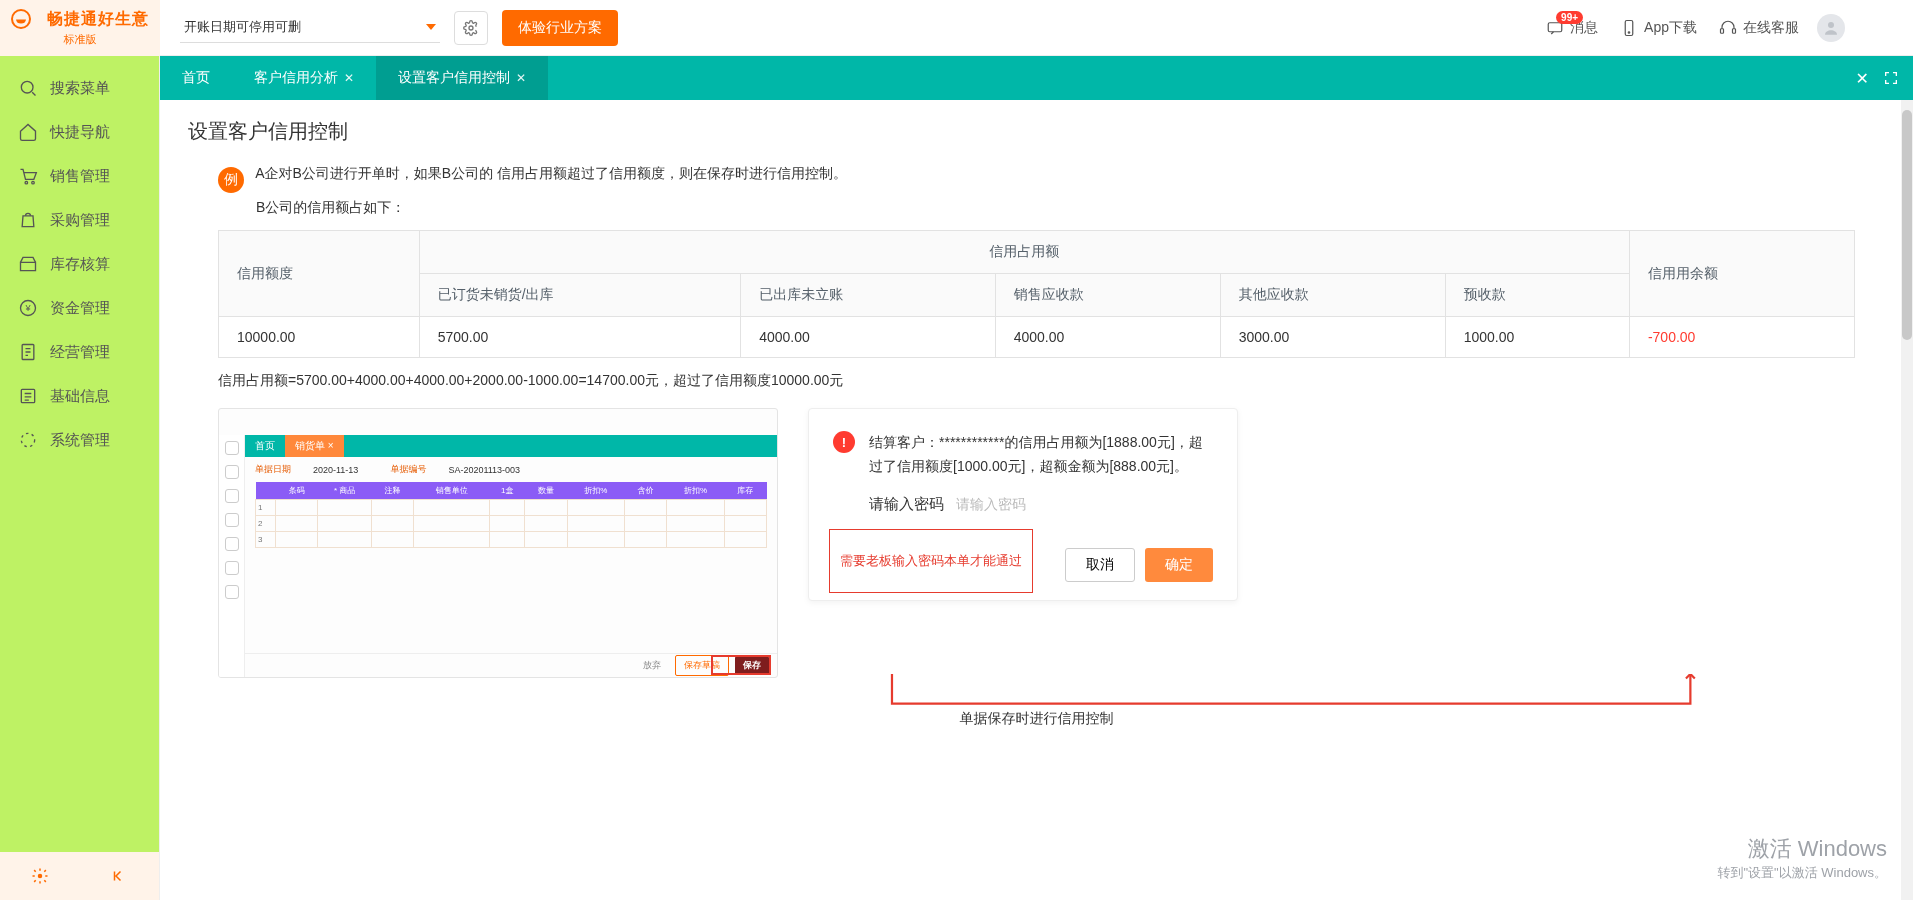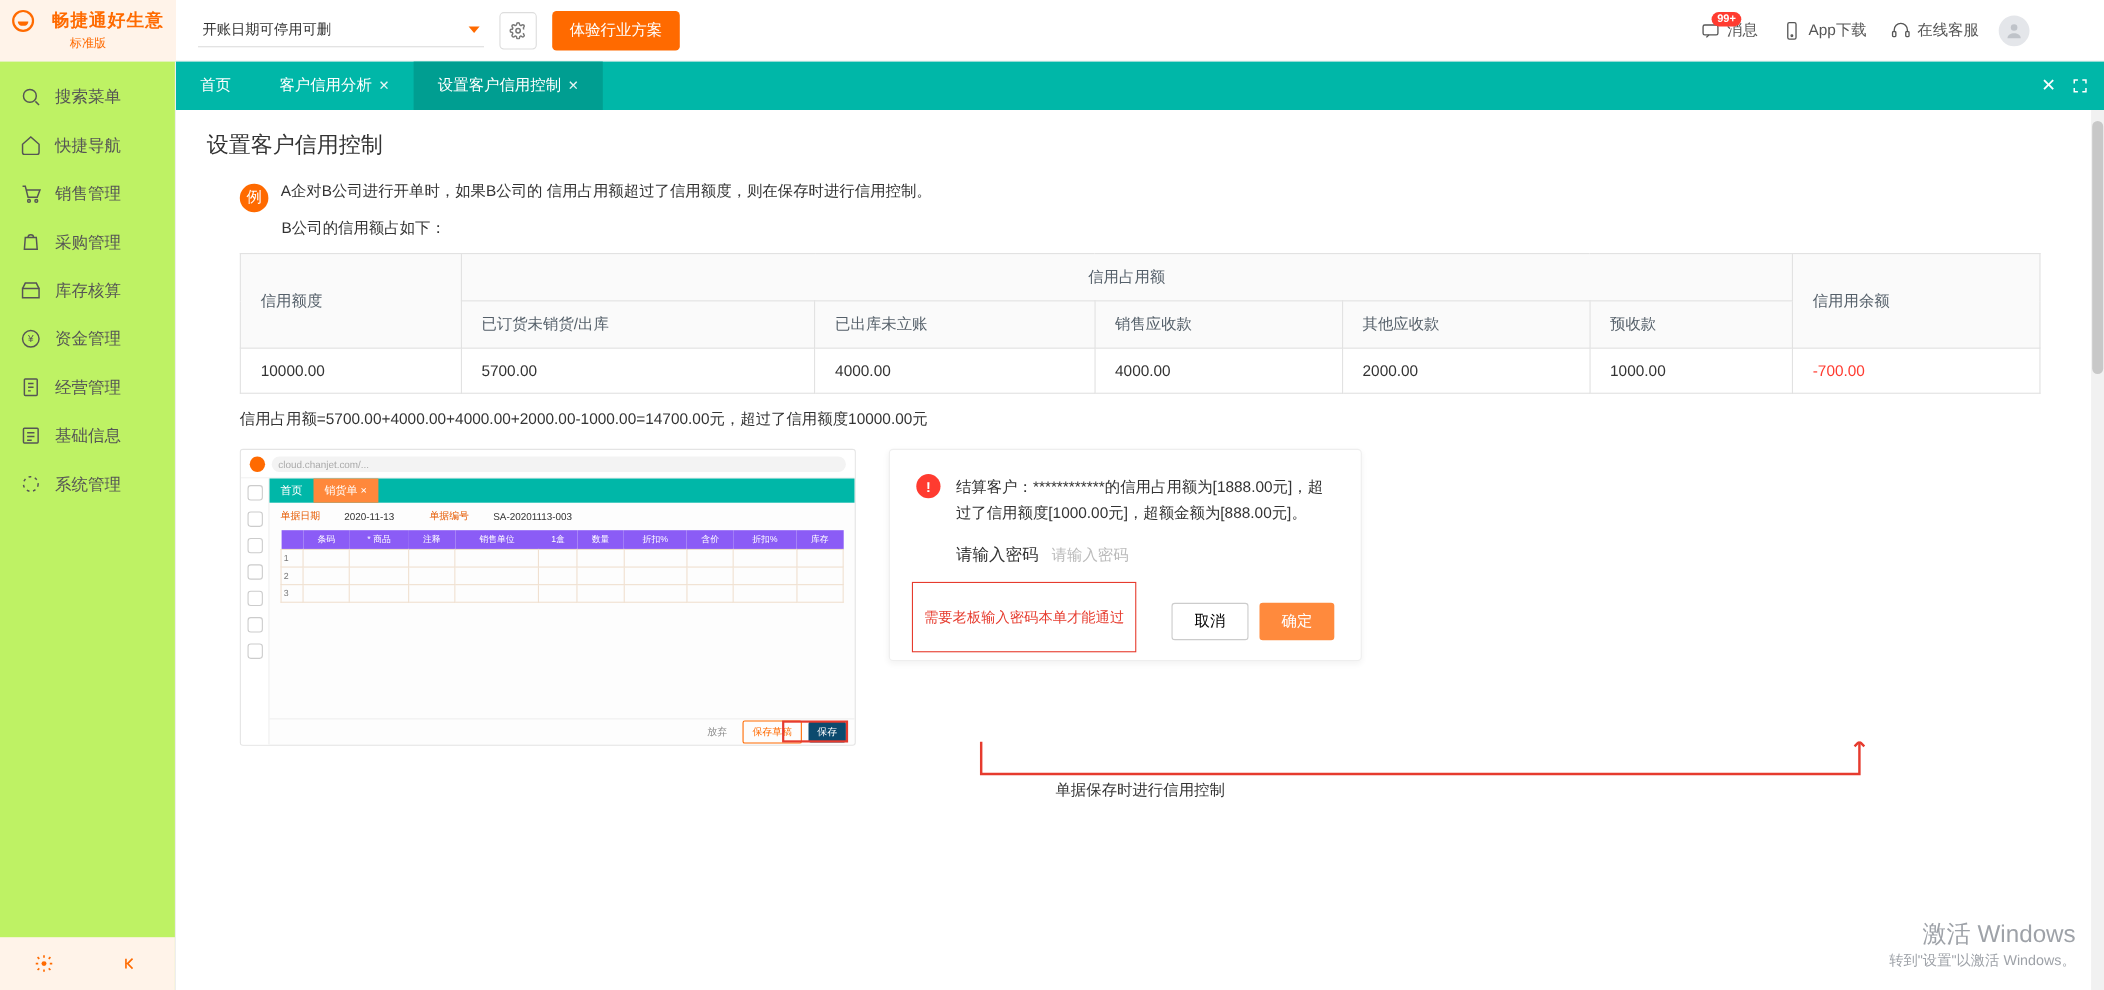--- a/index.html
+++ b/index.html
@@ -88,21 +88,21 @@
   .mini-body { position: absolute; left: 26px; right: 0; top: 48px; bottom: 28px; padding: 6px 10px; font-size: 9px; color: #777; }
   .mini-row { display: flex; align-items: center; gap: 22px; margin-bottom: 4px; }
   .mini-row .lab { color: #e65a00; }
   .mini-row .val { color: #333; }
   .mini-grid { width: 100%; border-collapse: collapse; margin-top: 6px; }
   .mini-grid th { background: #8b5cf6; color: #fff; font-size: 8px; padding: 3px 2px; font-weight: 400; }
   .mini-grid td { border: 1px solid #f0e0d0; font-size: 8px; padding: 3px 2px; height: 12px; }
   .mini-footer { position: absolute; left: 26px; right: 0; bottom: 0; height: 24px; border-top: 1px solid #eee; display: flex; align-items: center; justify-content: flex-end; gap: 6px; padding: 0 8px; }
   .mini-footer span { font-size: 9px; padding: 3px 8px; border-radius: 2px; }
   .mini-footer .outline { border: 1px solid #ff6a00; color: #ff6a00; }
-  .mini-footer .fill { background: #0c4a6e; color: #fff; }
+  .mini-footer .fill { background: #7f1d1d; color: #fff; font-weight: bold; }
   .mini-footer .ghost { color: #888; }
   .mini-box { position: absolute; border: 2px solid #e63b2e; }
   .mini-box.save { right: 6px; bottom: 2px; width: 60px; height: 20px; }
 
   
   .dialog-mock { position: relative; width: 430px; border: 1px solid #eee; border-radius: 4px; box-shadow: 0 2px 6px rgba(0,0,0,.05); padding: 22px 24px 18px 24px; background: #fff; }
   .dialog-head { display: flex; gap: 14px; align-items: flex-start; }
   .warn-dot { width: 22px; height: 22px; border-radius: 50%; background: #ff3b30; color: #fff; display: flex; align-items: center; justify-content: center; font-weight: 700; flex-shrink: 0; }
   .dialog-msg { font-size: 14px; line-height: 1.7; color: #333; }
   .dialog-pwd { display: flex; align-items: center; gap: 12px; margin-top: 16px; padding-left: 36px; }
@@ -312,36 +312,32 @@
                 <th>其他应收款</th>
                 <th>预收款</th>
               </tr>
             </thead>
             <tbody>
               <tr>
                 <td>10000.00</td>
                 <td>5700.00</td>
                 <td>4000.00</td>
                 <td>4000.00</td>
-                <td>2000.00</td>
+                <td>3000.00</td>
                 <td>1000.00</td>
                 <td class="neg">-700.00</td>
               </tr>
             </tbody>
           </table>
 
           <p class="formula">信用占用额=5700.00+4000.00+4000.00+2000.00-1000.00=14700.00元，超过了信用额度10000.00元</p>
 
           <div class="illus-row">
 
             <div class="thumb-screenshot">
-              <div class="mini-topbar">
-                <span class="logo"></span>
-                <span class="addr">cloud.chanjet.com/...</span>
-              </div>
               <div class="mini-sidebar">
                 <div></div>
                   <div></div>
                   <div></div>
                   <div></div>
                   <div></div>
                   <div></div>
                   <div></div>
               </div>
               <div class="mini-tabs">

